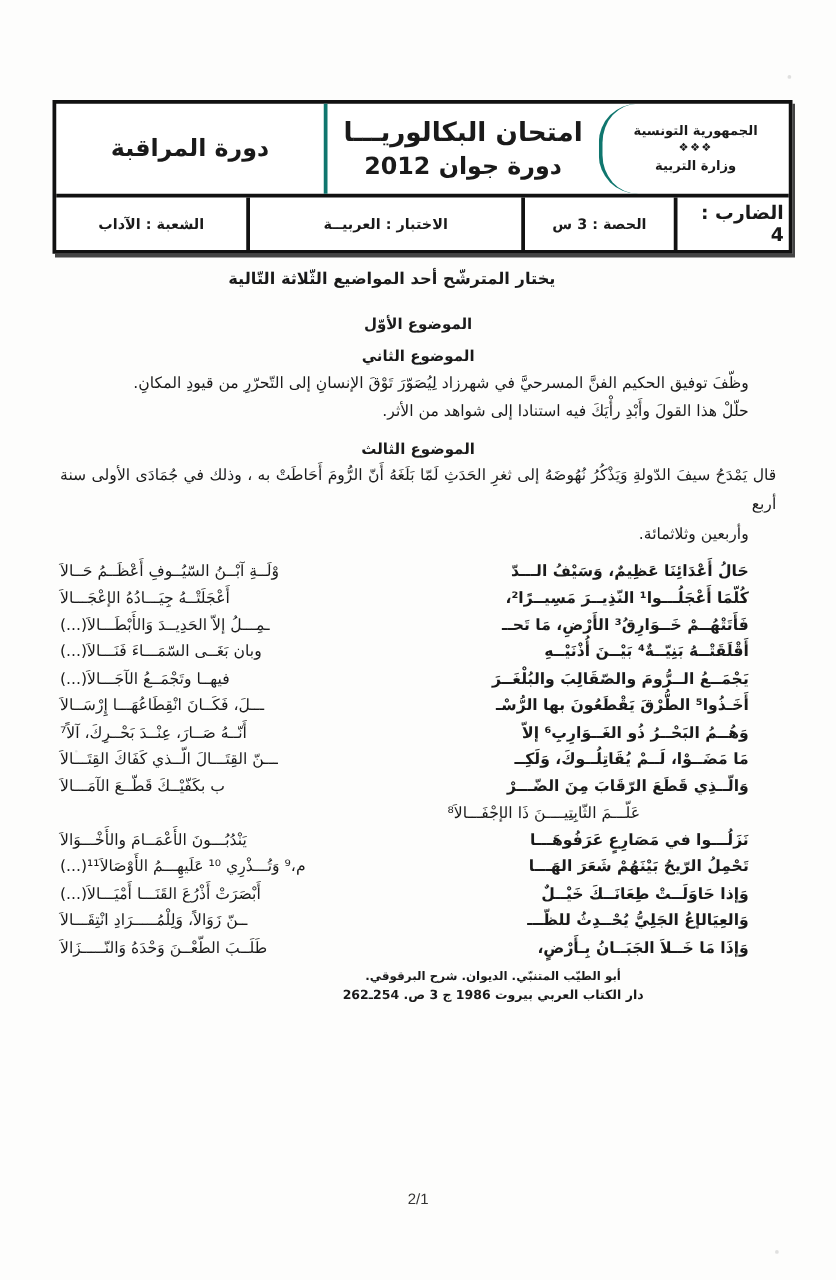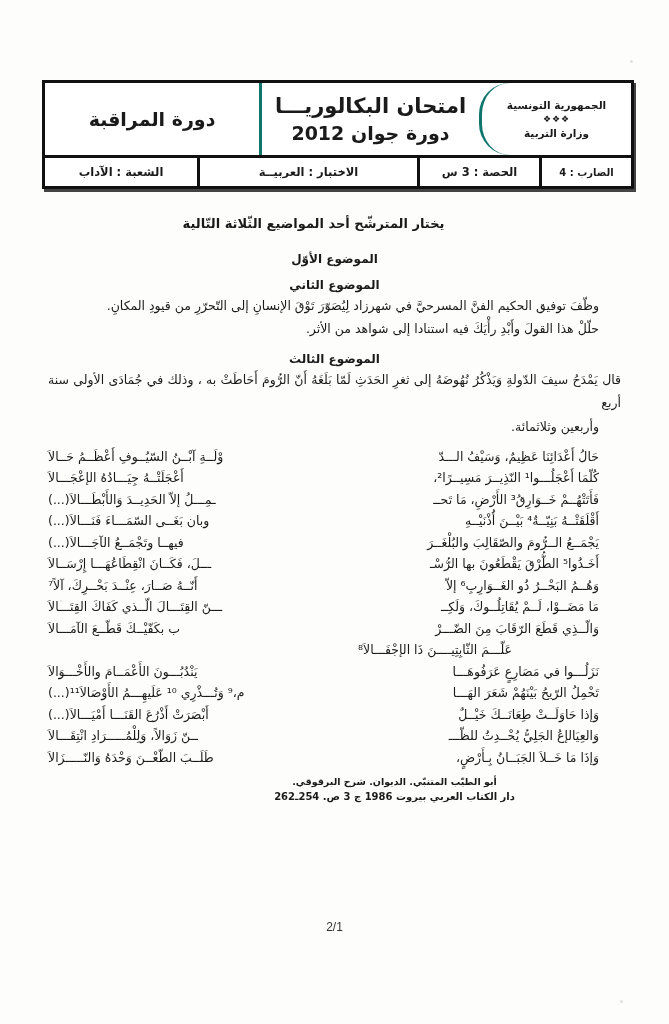--- a/index.html
+++ b/index.html
@@ -56,21 +56,21 @@
 
   .c-exam{flex:1 1 auto;flex-direction:column;line-height:1.2;}
   .c-exam .e1{font-size:21px;font-weight:bold;letter-spacing:-0.3px;}
   .c-exam .e2{font-size:19px;font-weight:bold;margin-top:3px;}
 
   .c-session{width:214px;flex:0 0 214px;font-size:19px;font-weight:bold;}
 
   .b-branch{width:152px;flex:0 0 152px;font-size:11.5px;font-weight:bold;}
   .b-subject{flex:1 1 auto;font-size:11.5px;font-weight:bold;}
   .b-dur{width:122px;flex:0 0 122px;font-size:11.5px;font-weight:bold;}
-  .b-coef{width:92px;flex:0 0 92px;font-size:10px;font-weight:bold;text-align:right;}
+  .b-coef{width:92px;flex:0 0 92px;font-size:15px;font-weight:bold;text-align:right;}
 
   
   .instruction{
     position:absolute;
     left:0;right:42px;top:216px;
     text-align:center;
     font-size:13px;
     font-weight:bold;
   }
   .content{
@@ -103,36 +103,36 @@
     display:flex;
     flex-direction:row;
     justify-content:space-between;
     width:100%;
   }
   .hemi{
     flex:0 0 47%;
     white-space:nowrap;
     letter-spacing:0.2px;
   }
-  .hemi.right{padding-right:28px;box-sizing:border-box;}
+  .hemi.right{padding-right:28px;box-sizing:border-box;font-weight:bold;}
   .hemi.left{text-align:left;padding-left:6px;box-sizing:border-box;direction:rtl;}
 
   .attribution{
     margin-top:6px;
     text-align:center;
     font-size:9.5px;
     line-height:1.6;
     font-weight:bold;
     padding-left:120px;
   }
   .attribution .a2{font-size:10px;}
 
   .footer{
     position:absolute;
-    left:0;right:0;top:920px;
+    left:0;right:0;top:952px;
     text-align:center;
     font-size:12px;
     color:#333;
     font-family:"Liberation Sans",sans-serif;
   }
   .speck{position:absolute;background:#bdbdbd;border-radius:50%;opacity:.45;}
 </style>
 </head>
 <body>
 

